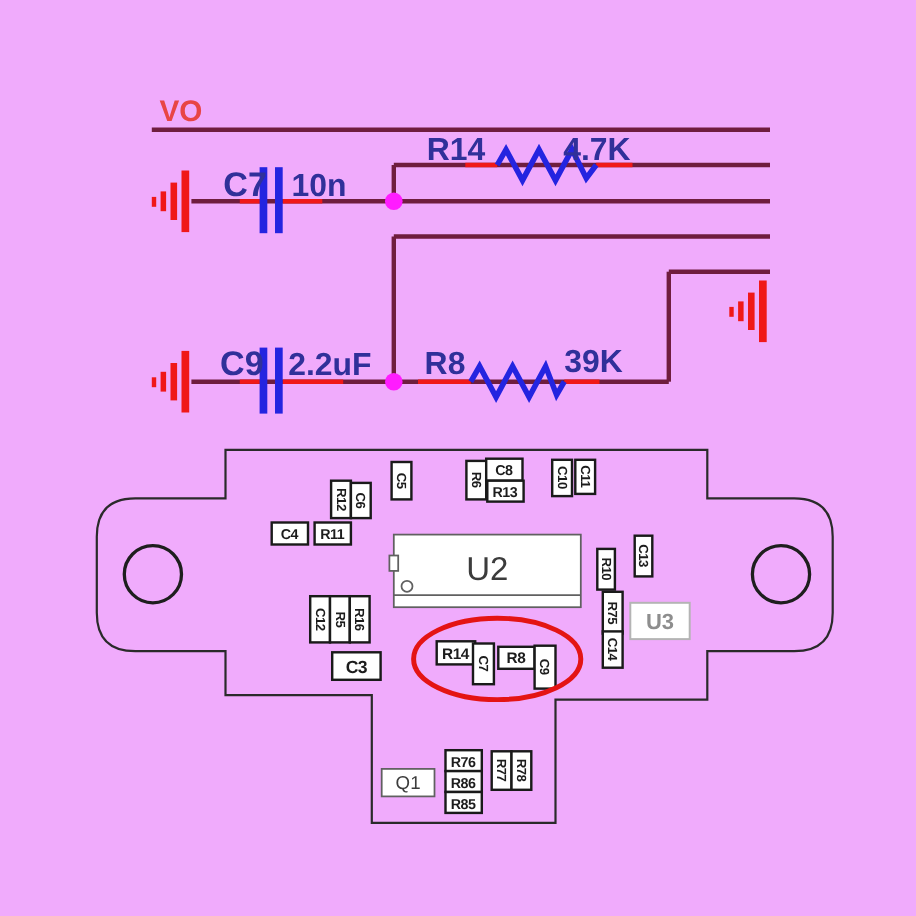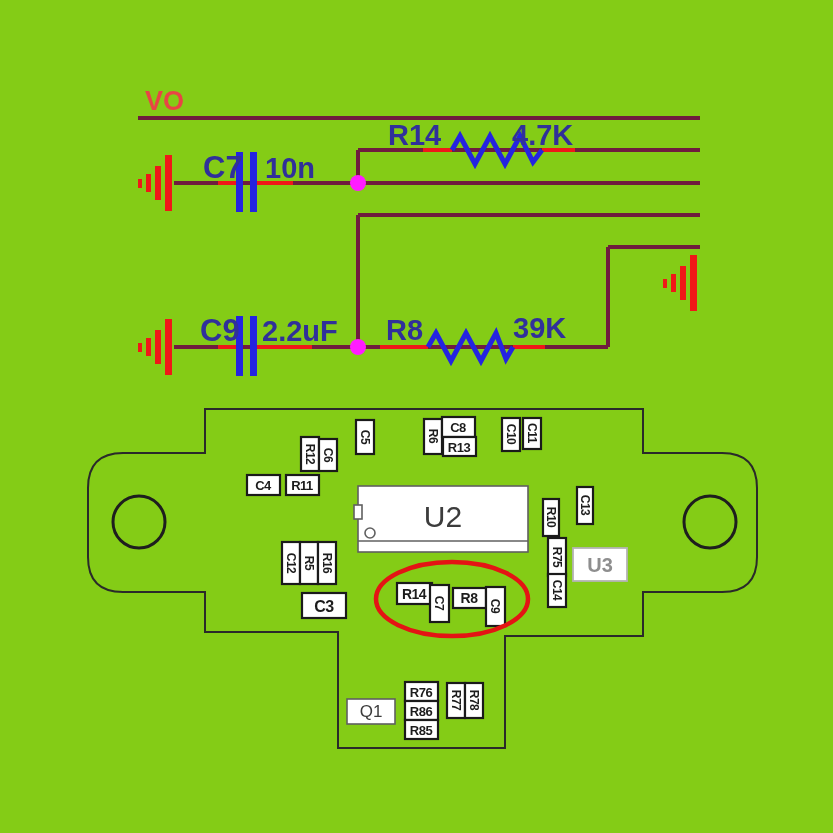--- a/index.html
+++ b/index.html
@@ -1,16 +1,16 @@
 <!DOCTYPE html>
 <html><head>
 <meta charset="utf-8">
 <style>
   html,body{margin:0;padding:0;background:#ffffff;}
-  #canvas{position:relative;width:833px;height:833px;background:#84cc16;overflow:hidden;
+  #canvas{position:relative;width:833px;height:833px;background:#f0abfc;overflow:hidden;
           font-family:"Liberation Sans", sans-serif;}
   svg text{font-family:"Liberation Sans", sans-serif;}
   .schlabel{fill:#30309a;font-weight:bold;}
   .netlabel{fill:#e84545;font-weight:bold;}
   .pcbtext{fill:#1c1c1c;font-weight:bold;letter-spacing:-0.5px;}
   .pcbbox{fill:#ffffff;stroke:#1a1a1a;stroke-width:2.2;}
   .pcbbox-thin{fill:#ffffff;stroke:#606060;stroke-width:1.6;}
   .graybox{fill:#ffffff;stroke:#b4b4b4;stroke-width:1.8;}
   .outline{fill:none;stroke:#2a2a2a;stroke-width:2;}
   .wire{stroke:#6f1d3e;stroke-width:4;fill:none;}

